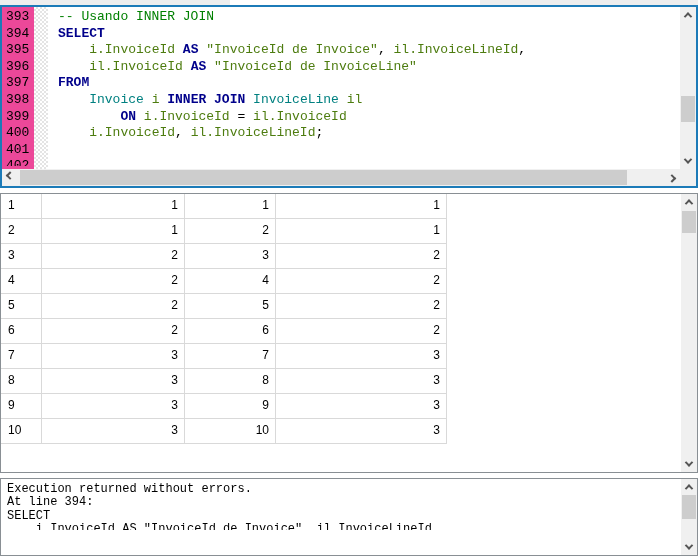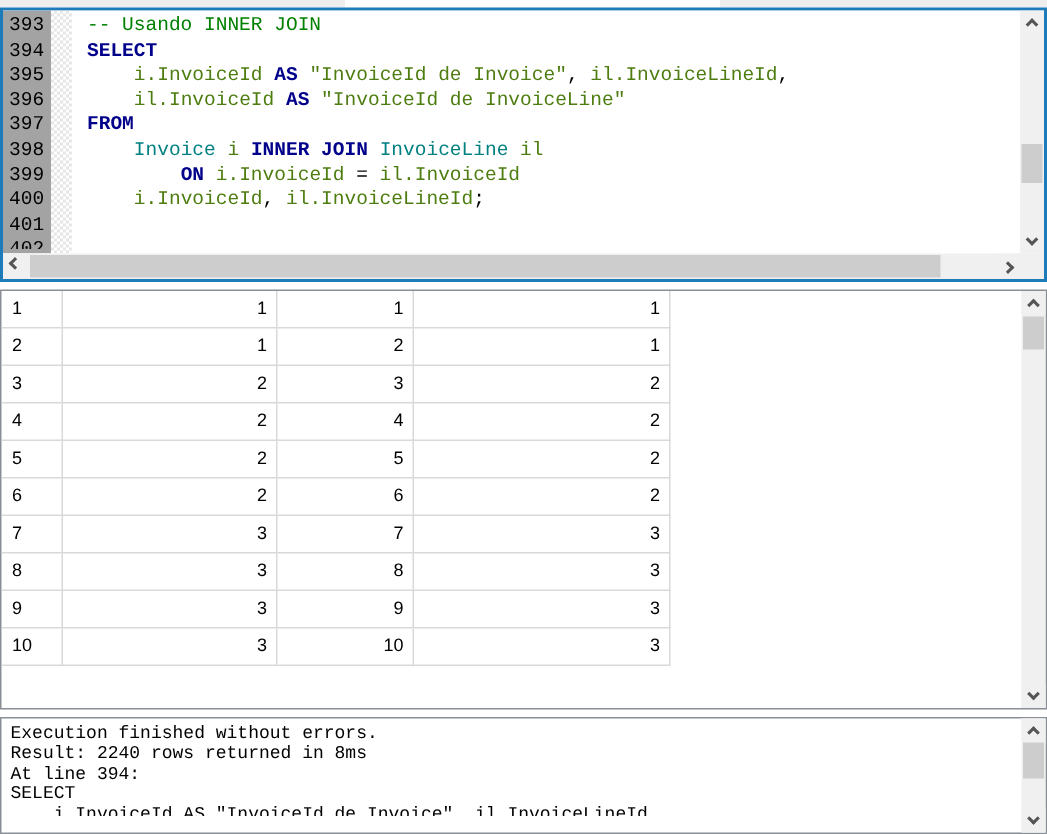--- a/index.html
+++ b/index.html
@@ -13,21 +13,21 @@
   .top-strip { position:absolute; left:0; top:0; width:698px; height:5px; background:#eeeeee; }
   .top-strip .white-seg { position:absolute; left:230px; top:0; width:250px; height:5px; background:#ffffff; }
 
   
   .editor-pane {
     position:absolute; left:0; top:5px; width:698px; height:183px;
     border:2px solid #1c7bb8; background:#ffffff; display:flex; flex-direction:column;
   }
   .editor-body { flex:1; display:flex; overflow:hidden; }
   .gutter {
-    width:32px; background:#a3a3a3; padding:2px 0 0 4px;
+    width:32px; background:#ec4899; padding:2px 0 0 4px;
     font:13px/16.6px "Liberation Mono", monospace; color:#000;
   }
   .gutter div { height:16.6px; }
   .fold-margin {
     width:14px;
     background-image:
       linear-gradient(45deg,#e4e4e4 25%,transparent 25%,transparent 75%,#e4e4e4 75%),
       linear-gradient(45deg,#e4e4e4 25%,transparent 25%,transparent 75%,#e4e4e4 75%);
     background-size:4px 4px; background-position:0 0,2px 2px; background-color:#fff;
   }
@@ -224,22 +224,21 @@
       <div class="sb-thumb" style="left:1px; width:14px; top:1px; height:22px;"></div>
     </div>
     <div class="sb-btn">
         <span class="chev down"></span>
       </div>
   </div>
 </div>
 
 <div class="message-pane">
   <div class="msg-body" id="msg-body">
-      <div class="msg-line">Execution finished without errors.</div>
-      <div class="msg-line">Result: 2240 rows returned in 8ms</div>
+      <div class="msg-line">Execution returned without errors.</div>
       <div class="msg-line">At line 394:</div>
       <div class="msg-line">SELECT</div>
       <div class="msg-line" style="height: 7px; overflow: hidden;">    i.InvoiceId AS "InvoiceId de Invoice", il.InvoiceLineId,</div>
     </div>
   <div class="sb-v" style="display:flex; flex-direction:column;">
     <div class="sb-btn">
         <span class="chev up"></span>
       </div>
     <div class="sb-track">
       <div class="sb-thumb" style="left:1px; width:14px; top:0; height:24px;"></div>

